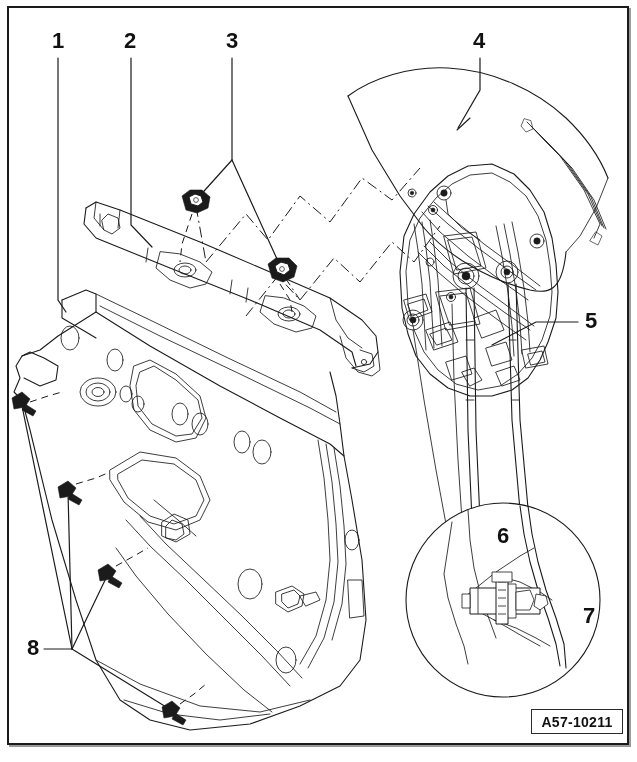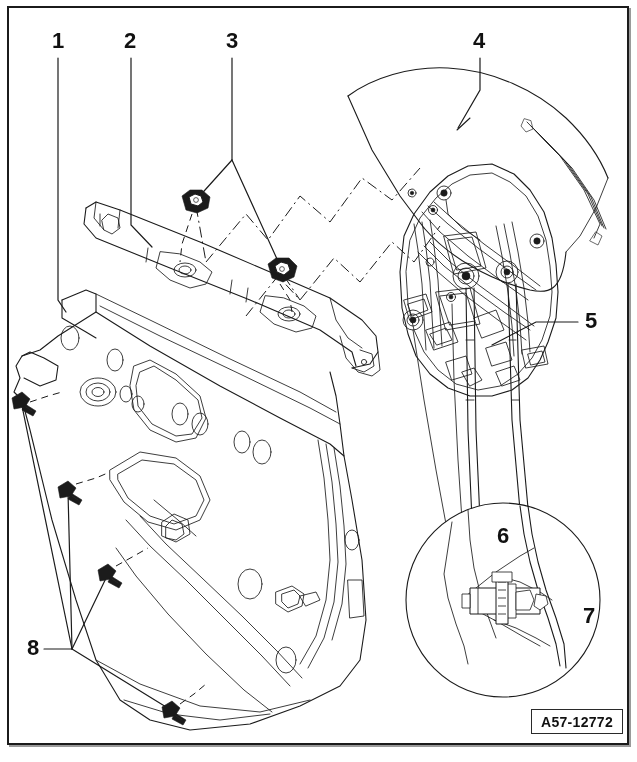--- a/index.html
+++ b/index.html
@@ -370,16 +370,16 @@
   <div class="lbl" style="left:52px;top:30px;">1</div>
   <div class="lbl" style="left:124px;top:30px;">2</div>
   <div class="lbl" style="left:226px;top:30px;">3</div>
   <div class="lbl" style="left:473px;top:30px;">4</div>
   <div class="lbl" style="left:585px;top:310px;">5</div>
   <div class="lbl" style="left:497px;top:525px;">6</div>
   <div class="lbl" style="left:583px;top:605px;">7</div>
   <div class="lbl" style="left:27px;top:637px;">8</div>
 
   <div id="codebox">
-    <span>A57-12772</span>
+    <span>A57-10211</span>
   </div>
 
 </div>
 
 </body></html>

